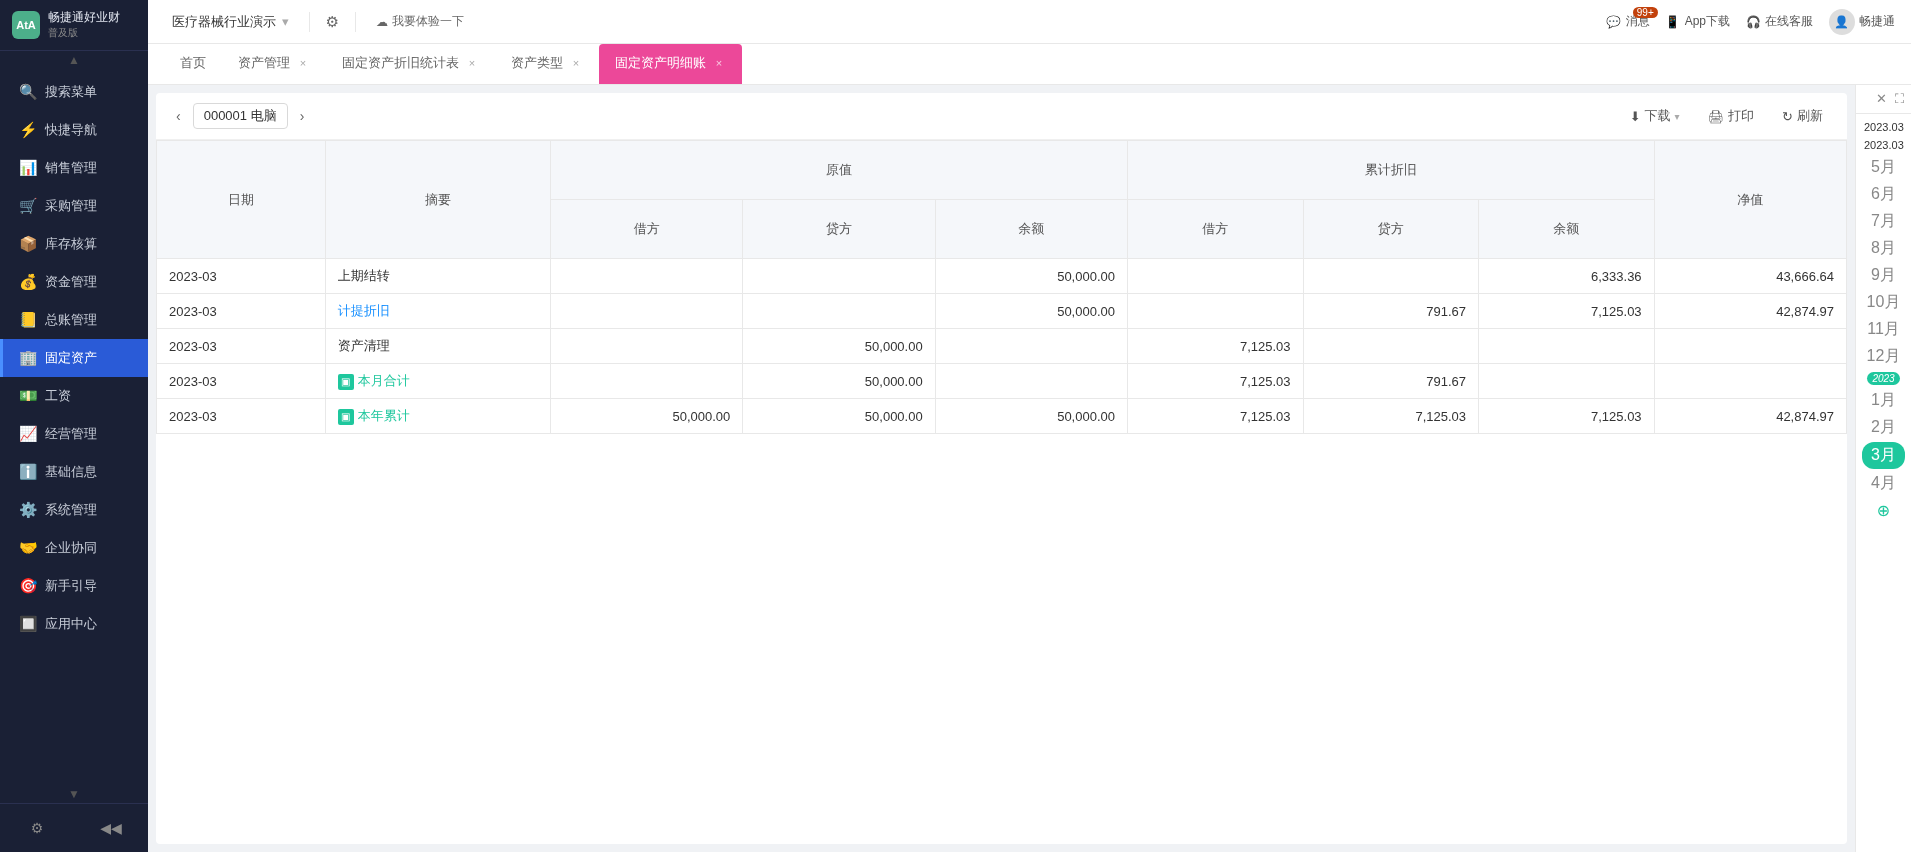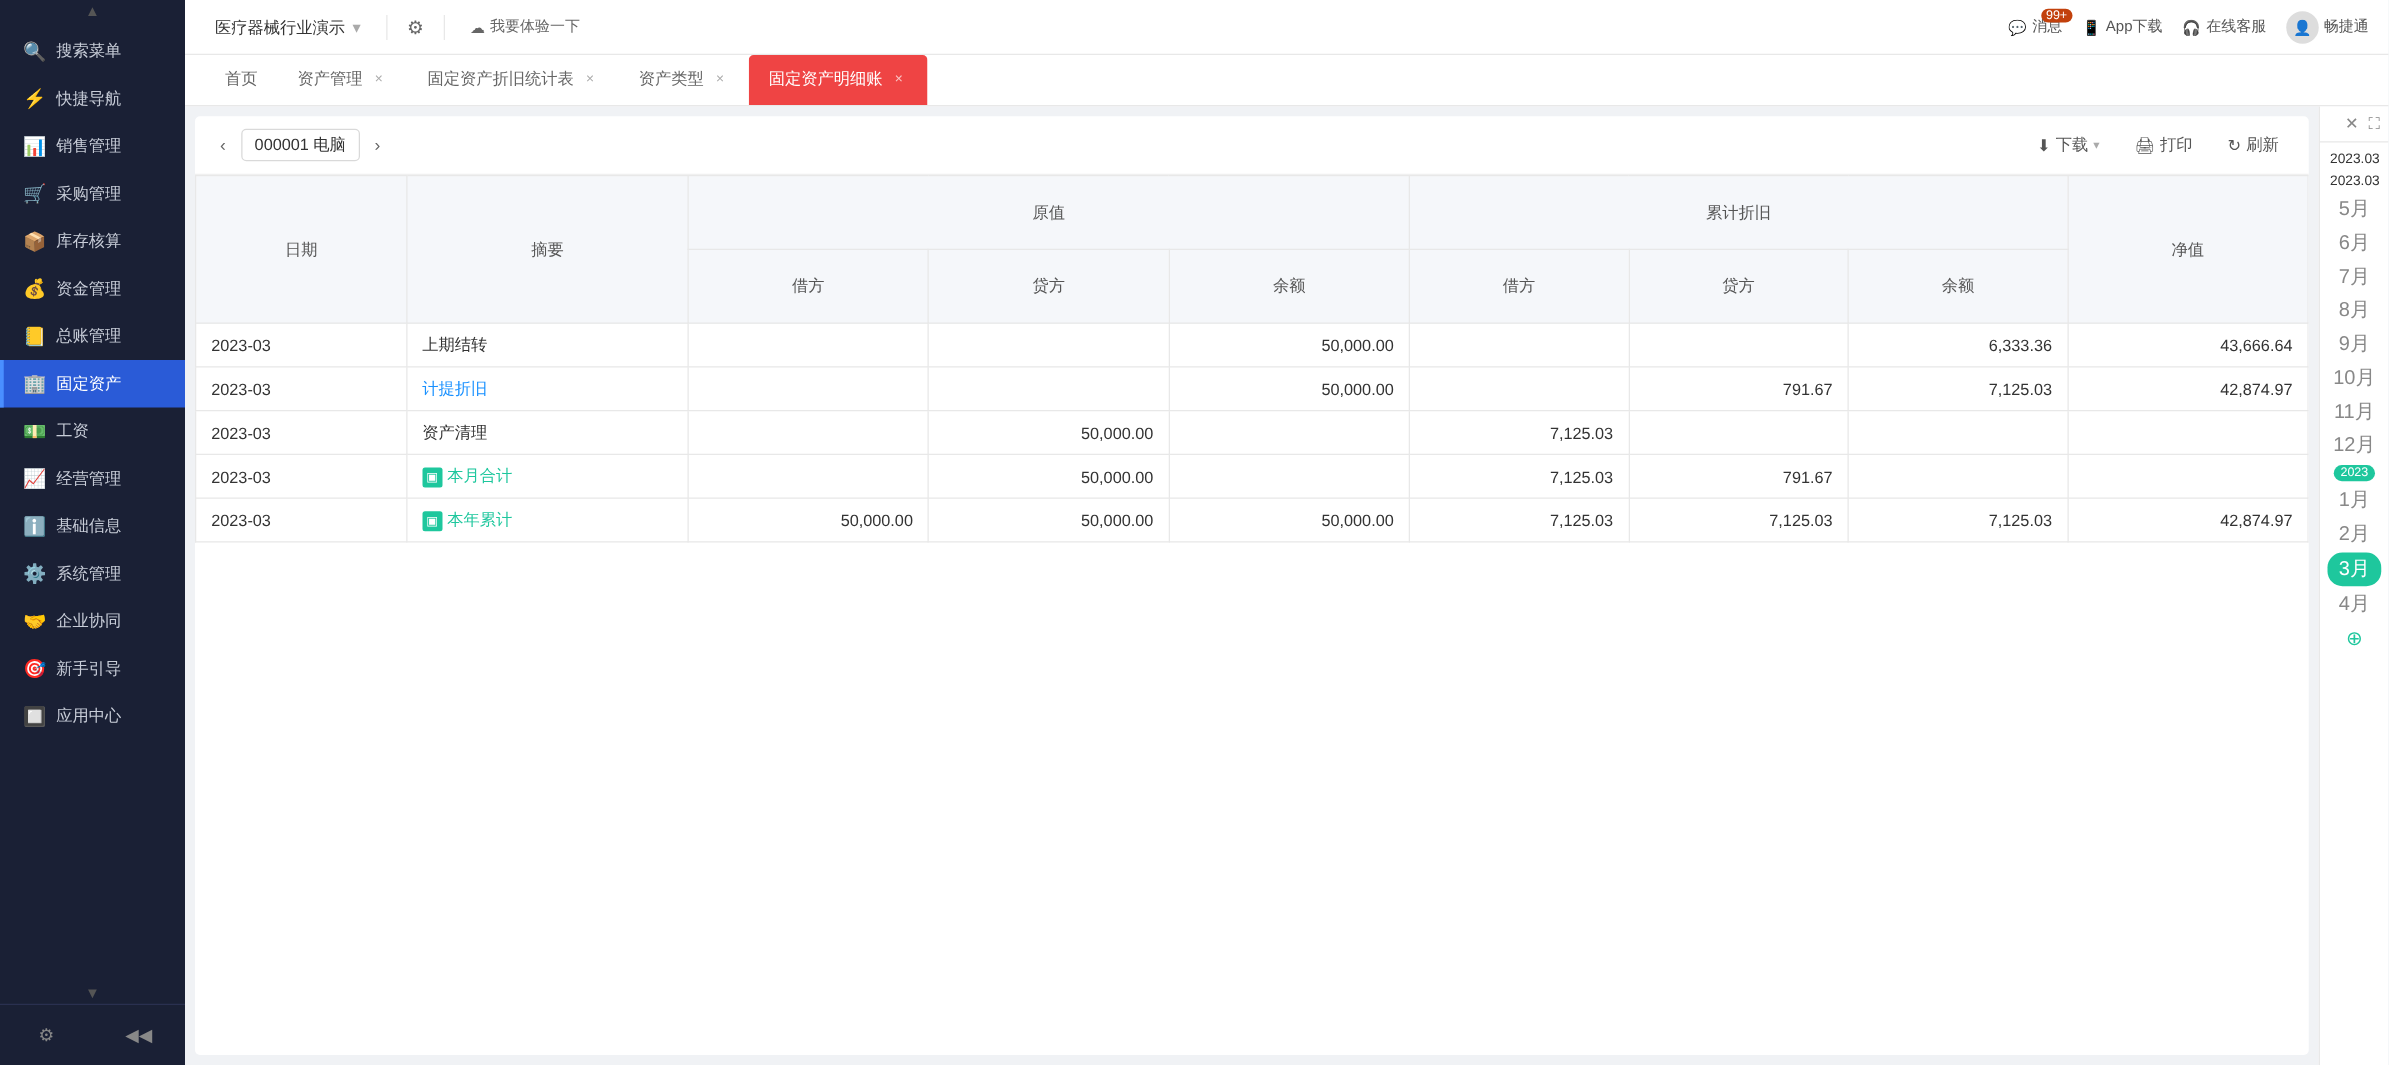--- a/index.html
+++ b/index.html
@@ -120,21 +120,21 @@
     .tab {
       padding: 10px 16px;
       font-size: 13px; color: #666;
       cursor: pointer;
       border-bottom: 2px solid transparent;
       display: flex; align-items: center; gap: 6px;
       white-space: nowrap;
     }
     .tab.active {
       color: #fff;
-      background: #ef4444;
+      background: #ec4899;
       border-radius: 4px 4px 0 0;
       border-bottom-color: transparent;
     }
     .tab-close {
       font-size: 11px; color: #aaa; cursor: pointer;
       width: 14px; height: 14px; display: flex; align-items: center; justify-content: center;
       border-radius: 50%;
     }
     .tab.active .tab-close { color: rgba(255,255,255,0.7); }
 
@@ -278,30 +278,38 @@
     .timeline-year-badge {
       background: #1ec79d;
       color: white;
       border-radius: 10px;
       font-size: 10px;
       padding: 1px 5px;
       margin: 2px auto;
       display: block;
       text-align: center;
       width: fit-content;
+      font-style: italic;
     }
     .timeline-scroll-down {
       color: #1ec79d; font-size: 16px; padding: 4px;
       cursor: pointer; text-align: center;
     }
   </style>
 </head>
 <body>
 
 <div class="sidebar">
+  <div class="sidebar-logo">
+    <div class="sidebar-logo-icon">AtA</div>
+    <div>
+      <div class="sidebar-logo-text">畅捷通好业财</div>
+      <div class="sidebar-logo-sub">普及版</div>
+    </div>
+  </div>
 
   <div style="display:flex;align-items:center;justify-content:center;padding:2px 0;color:#444;">
     <span style="cursor:pointer;color:#555;font-size:12px;">▲</span>
   </div>
 
   <div class="sidebar-scroll">
     <div class="sidebar-item">
       <span class="sidebar-item-icon">🔍</span>
       <span>搜索菜单</span>
     </div>

